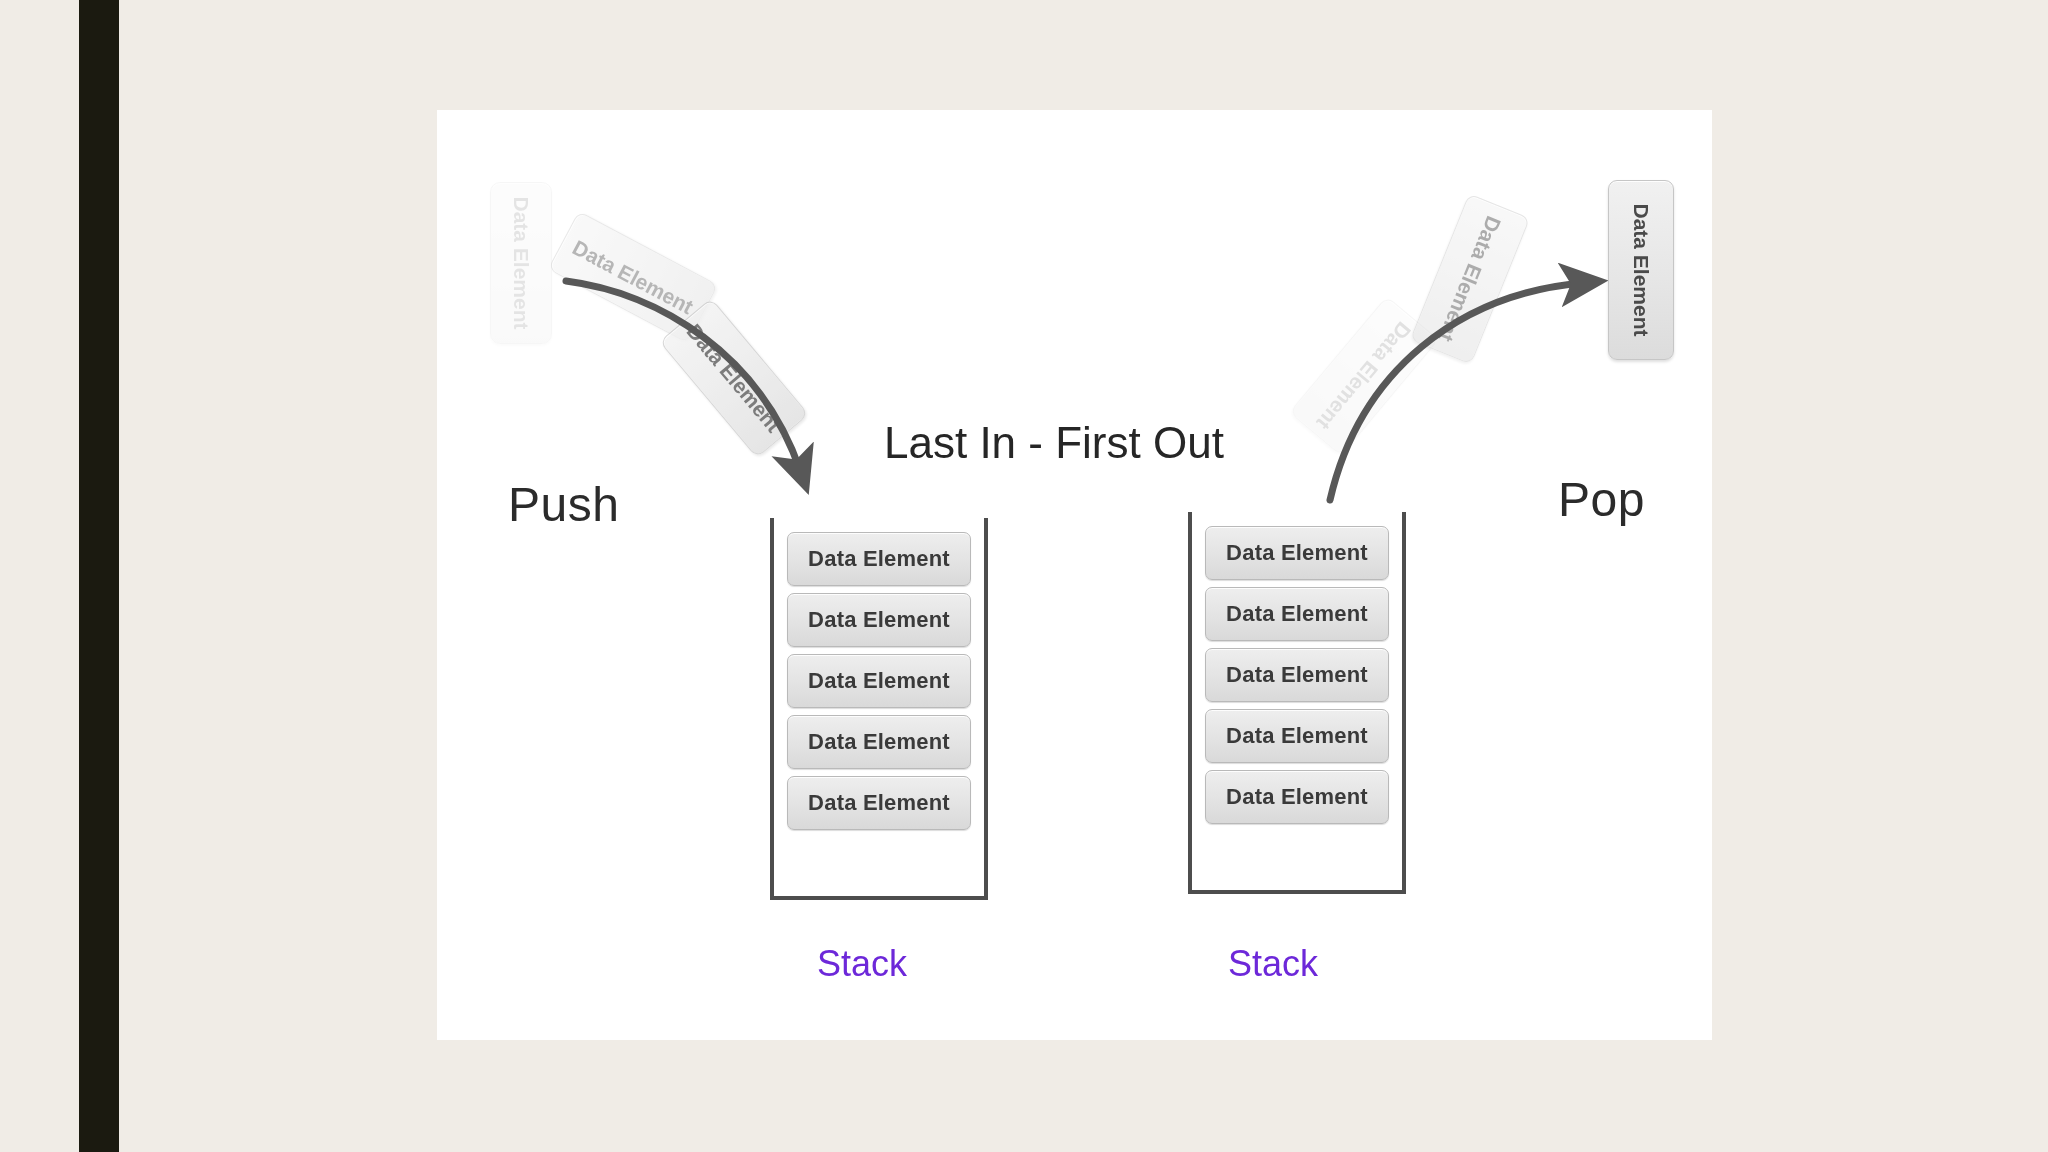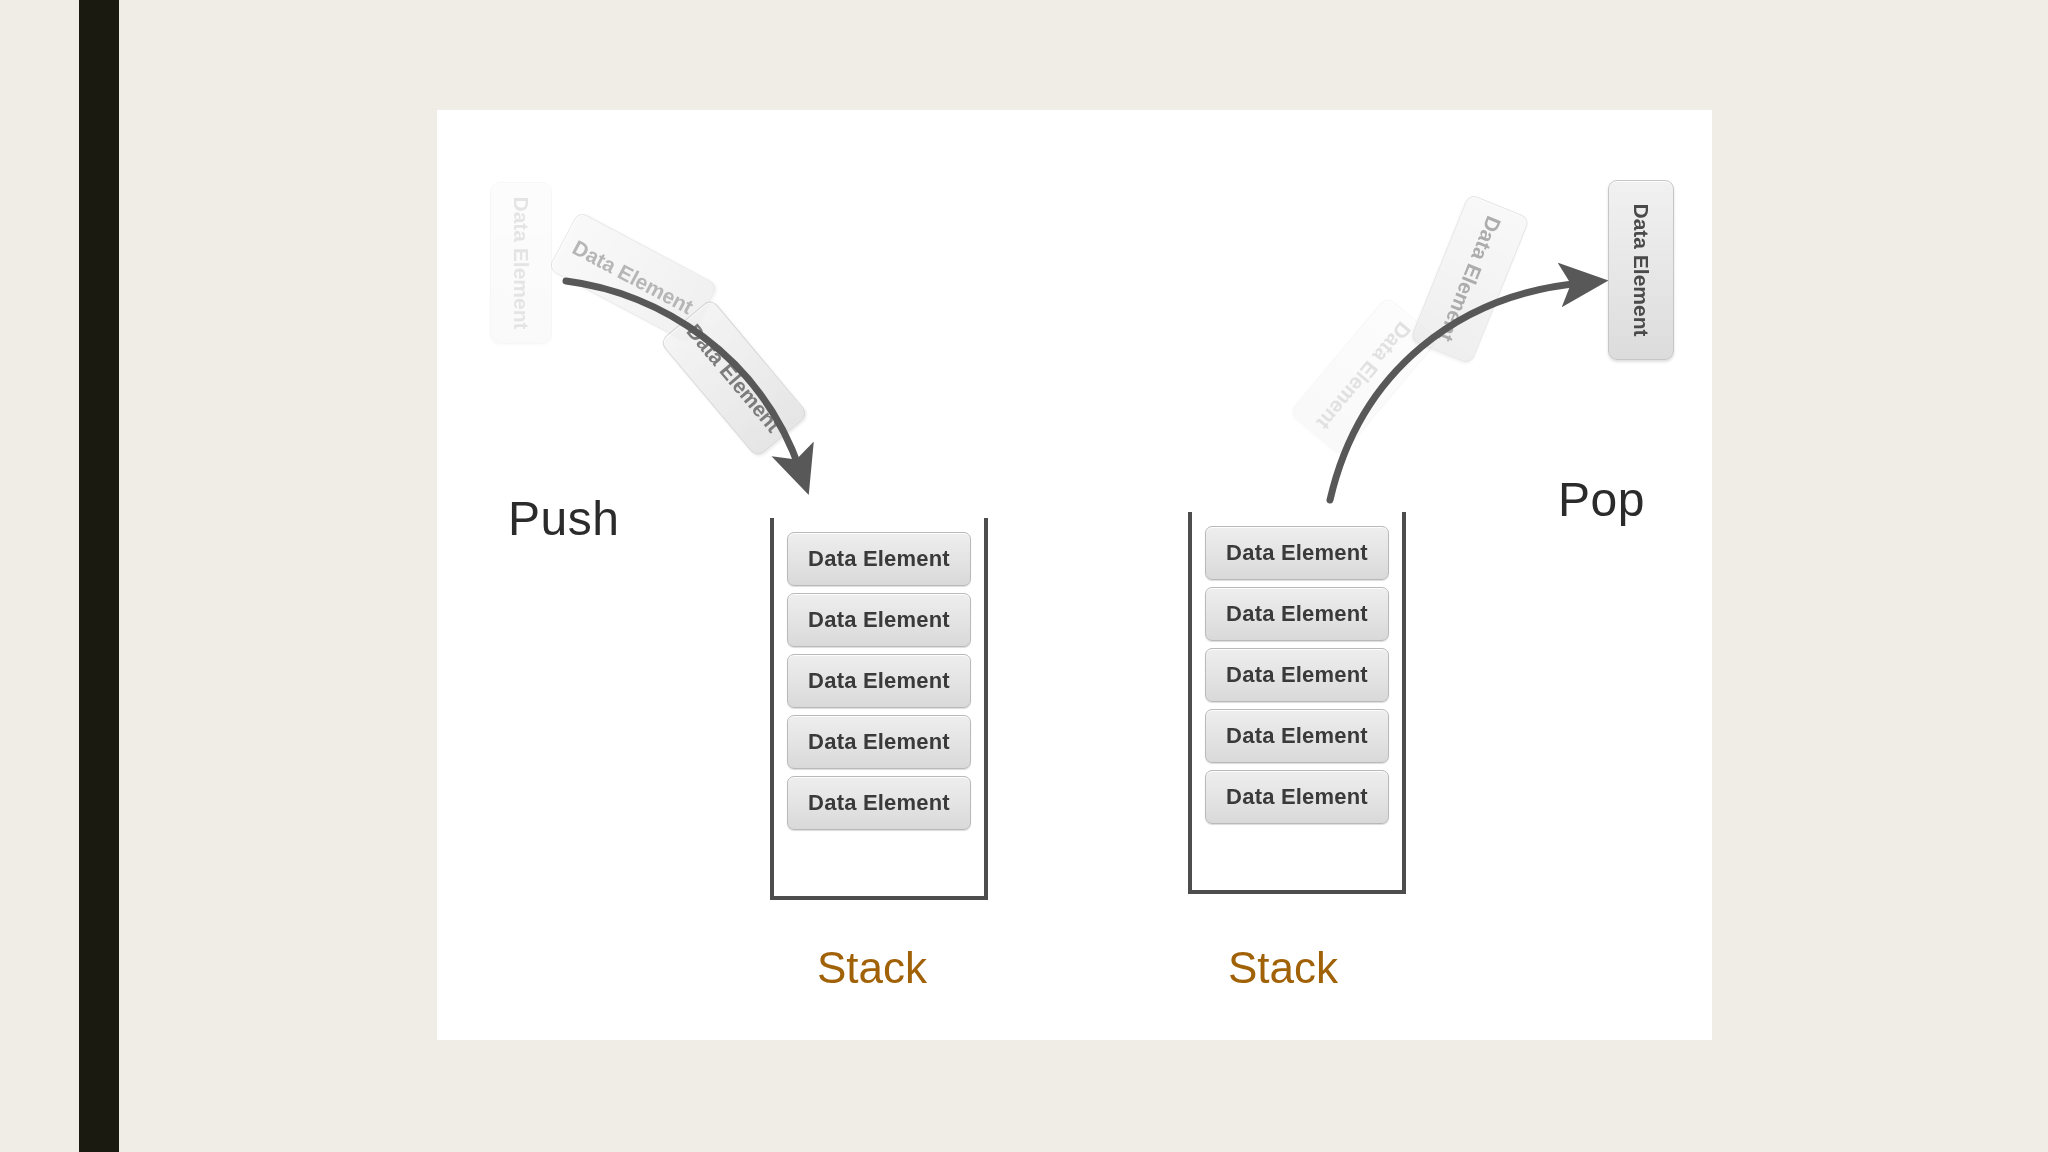--- a/index.html
+++ b/index.html
@@ -42,36 +42,36 @@
 
   
   .big-label {
     position: absolute;
     font-size: 48px;
     color: #2b2b2b;
     font-weight: 400;
     letter-spacing: 0.5px;
     white-space: nowrap;
   }
-  #push-label  { left: 508px; top: 491px; }
+  #push-label  { left: 508px; top: 477px; }
   #pop-label   { left: 1558px; top: 472px; }
 
   #liforder-label {
     position: absolute;
     left: 884px;
     top: 418px;
     font-size: 44px;
     color: #262626;
     white-space: nowrap;
   }
 
   .stack-label {
     position: absolute;
-    font-size: 44px;
-    color: #a16207;
+    font-size: 36px;
+    color: #6d28d9;
     white-space: nowrap;
   }
   #stack-label-left  { left: 817px; top: 943px; }
   #stack-label-right { left: 1228px; top: 943px; }
 
   
   .stack {
     position: absolute;
     width: 218px;
     height: 382px;
@@ -223,20 +223,21 @@
         <path d="M0,0 L7,3.2 L0,6.4 L1.6,3.2 Z" fill="#585858"></path>
       </marker>
       <marker id="arrowhead-pop" markerWidth="7" markerHeight="7" refX="3.2" refY="3.2" orient="auto">
         <path d="M0,0 L7,3.2 L0,6.4 L1.6,3.2 Z" fill="#585858"></path>
       </marker>
     </defs>
     <path d="M 566,281 C 660,293 760,355 800,470" fill="none" stroke="#585858" stroke-width="7" stroke-linecap="round" marker-end="url(#arrowhead-push)"></path>
     <path d="M 1330,500 C 1360,370 1460,294 1582,283" fill="none" stroke="#585858" stroke-width="7" stroke-linecap="round" marker-end="url(#arrowhead-pop)"></path>
   </svg>
 
+  <div id="liforder-label">Last In - First Out</div>
 
   <div class="big-label" id="push-label">Push</div>
   <div class="big-label" id="pop-label">Pop</div>
 
   <div class="stack" id="stack-push">
     <div class="stack-cell">Data Element</div>
     <div class="stack-cell">Data Element</div>
     <div class="stack-cell">Data Element</div>
     <div class="stack-cell">Data Element</div>
     <div class="stack-cell">Data Element</div>

